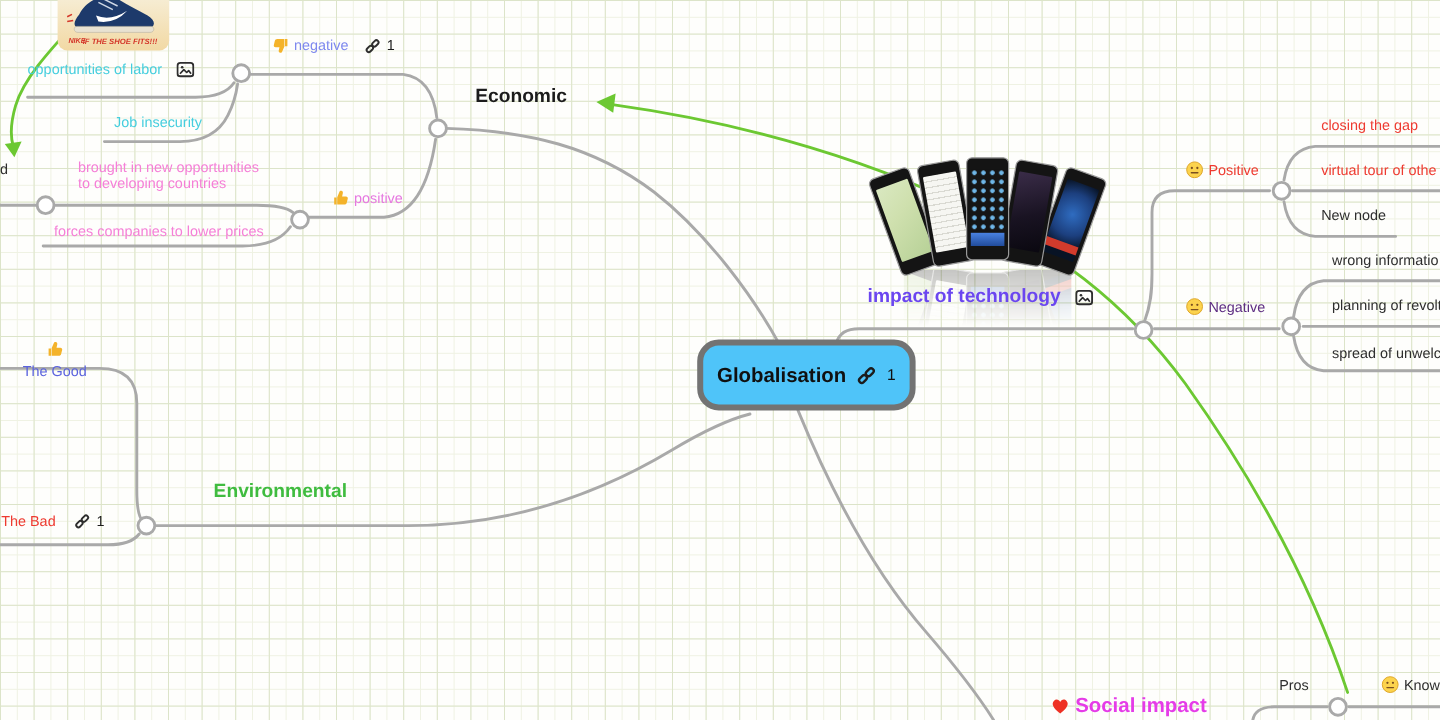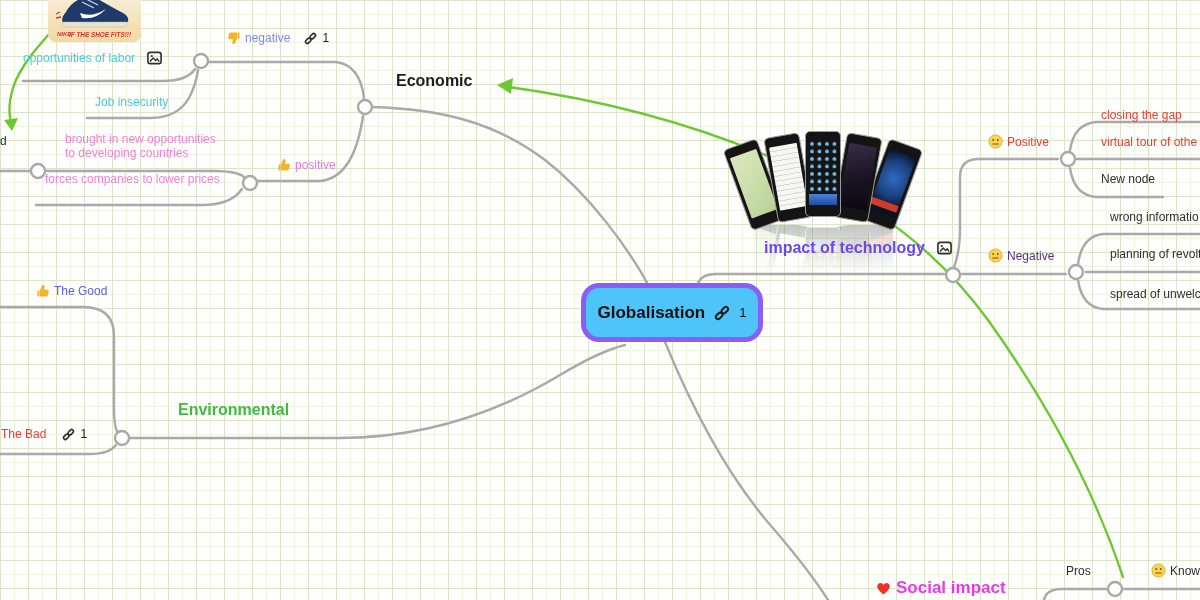--- a/index.html
+++ b/index.html
@@ -21,25 +21,25 @@
   .pink{color:#f57fd7;}
   .periwinkle{color:#7d88ee;}
   .orchid{color:#e678e0;}
   .indigo{color:#5a62dd;}
   .red{color:#ee3a30;}
   .darkpurple{color:#5d2d82;}
   .dark{color:#2e2e2e;}
   .topic{font-weight:bold;font-size:16px;}
   .econ{color:#1c1c1c;}
   .env{color:#3fbc3f;margin-left:28px;}
-  .tech{color:#6b46f0;margin-left:41px;}
+  .tech{color:#6b46f0;}
   .social{color:#e53ce8;font-size:17px;}
   .multiline{white-space:pre-line;display:block;}
   .root-node{position:absolute;left:581px;top:283px;width:182px;height:59px;box-sizing:border-box;
-    z-index:4;background:#4fc4f9;border:5px solid #8b5cf6;border-radius:18px;
+    z-index:4;background:#4fc4f9;border:5px solid #737373;border-radius:18px;
     display:flex;align-items:center;justify-content:center;gap:9px;
     font-weight:bold;font-size:17px;color:#101010;}
   
   .shoe{position:absolute;left:48px;top:0;width:93px;height:42px;z-index:2;
     border-radius:0 0 8px 8px;overflow:hidden;
     background:linear-gradient(180deg,#f6ecd2,#f2d9a4);}
   .shoe svg{position:absolute;left:0;top:-12px;}
   
   .phones{position:absolute;left:753px;top:133px;width:140px;height:140px;z-index:2;}
   .phone-row{position:absolute;left:0;top:0;width:140px;height:92px;}
@@ -229,33 +229,33 @@
       </svg>
   </span>
   <span class="orchid">positive</span>
 </div>
 
 <div class="lbl" style="left:65px;top:132px;">
   <span class="pink multiline">brought in new opportunities
 to developing countries</span>
 </div>
 
-<div class="lbl" style="left:45px;top:172px;">
+<div class="lbl" style="left:45px;top:186px;">
   <span class="pink">forces companies to lower prices</span>
 </div>
 
 <div class="lbl" style="left:0px;top:134px;">
   <span class="dark">d</span>
 </div>
 
 <div class="lbl topic env" style="left:150px;top:403px;">
   <span>Environmental</span>
 </div>
 
-<div class="lbl" style="left:36px;top:284px;">
+<div class="lbl" style="left:19px;top:284px;flex-direction:column;">
   <span class="icon">
     <svg width="14" height="14" viewBox="0 0 14 14">
         <path d="M1.5,6.5 h2 v6 h-2 z M4,12.5 h5.8 c1.3,0 2,-0.6 2.2,-1.7 l0.8,-3.2 c0.25,-1.1 -0.4,-1.9 -1.5,-1.9 h-3.2 l0.6,-2.6 c0.25,-1.1 -0.3,-1.9 -1.3,-2.1 c-0.8,-0.15 -1.3,0.3 -1.6,1.1 l-1.8,4.2 z" fill="#f4b32a"></path>
       </svg>
   </span>
   <span class="indigo">The Good</span>
 </div>
 
 <div class="lbl" style="left:1px;top:427px;">
   <span class="red">The Bad</span>
@@ -286,21 +286,21 @@
     <svg width="15" height="15" viewBox="0 0 15 15">
         <circle cx="7.5" cy="7.5" r="6.6" fill="#fcd34d" stroke="#dca427" stroke-width="0.8"></circle>
         <circle cx="5.2" cy="6" r="0.95" fill="#7a4f20"></circle>
         <circle cx="9.8" cy="6" r="0.95" fill="#7a4f20"></circle>
         <path d="M4.8,10 h5.4" stroke="#7a4f20" stroke-width="1.2" stroke-linecap="round" fill="none"></path>
       </svg>
   </span>
   <span class="red">Positive</span>
 </div>
 
-<div class="lbl" style="left:1101px;top:108px;">
+<div class="lbl" style="left:1101px;top:97px;">
   <span class="red">closing the gap</span>
 </div>
 
 <div class="lbl" style="left:1101px;top:135px;">
   <span class="red">virtual tour of othe</span>
 </div>
 
 <div class="lbl" style="left:1101px;top:172px;">
   <span class="dark">New node</span>
 </div>

